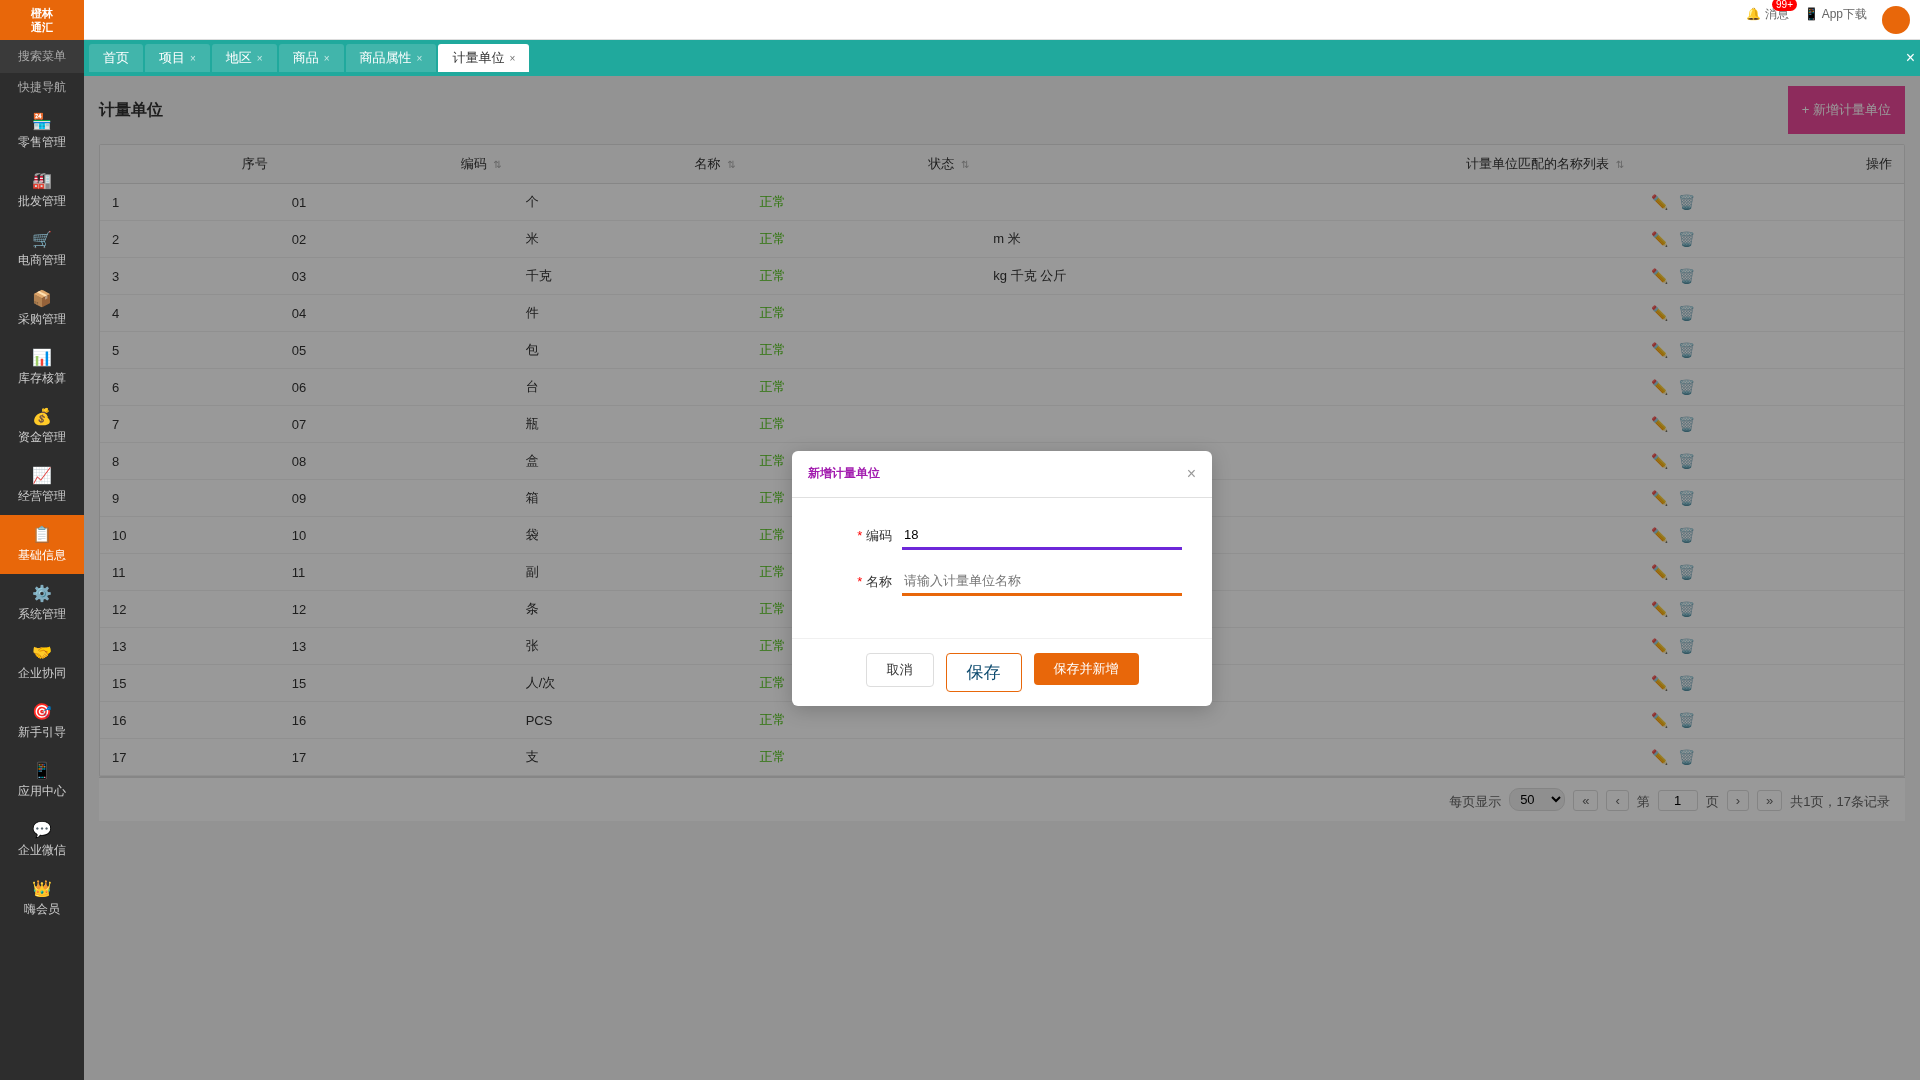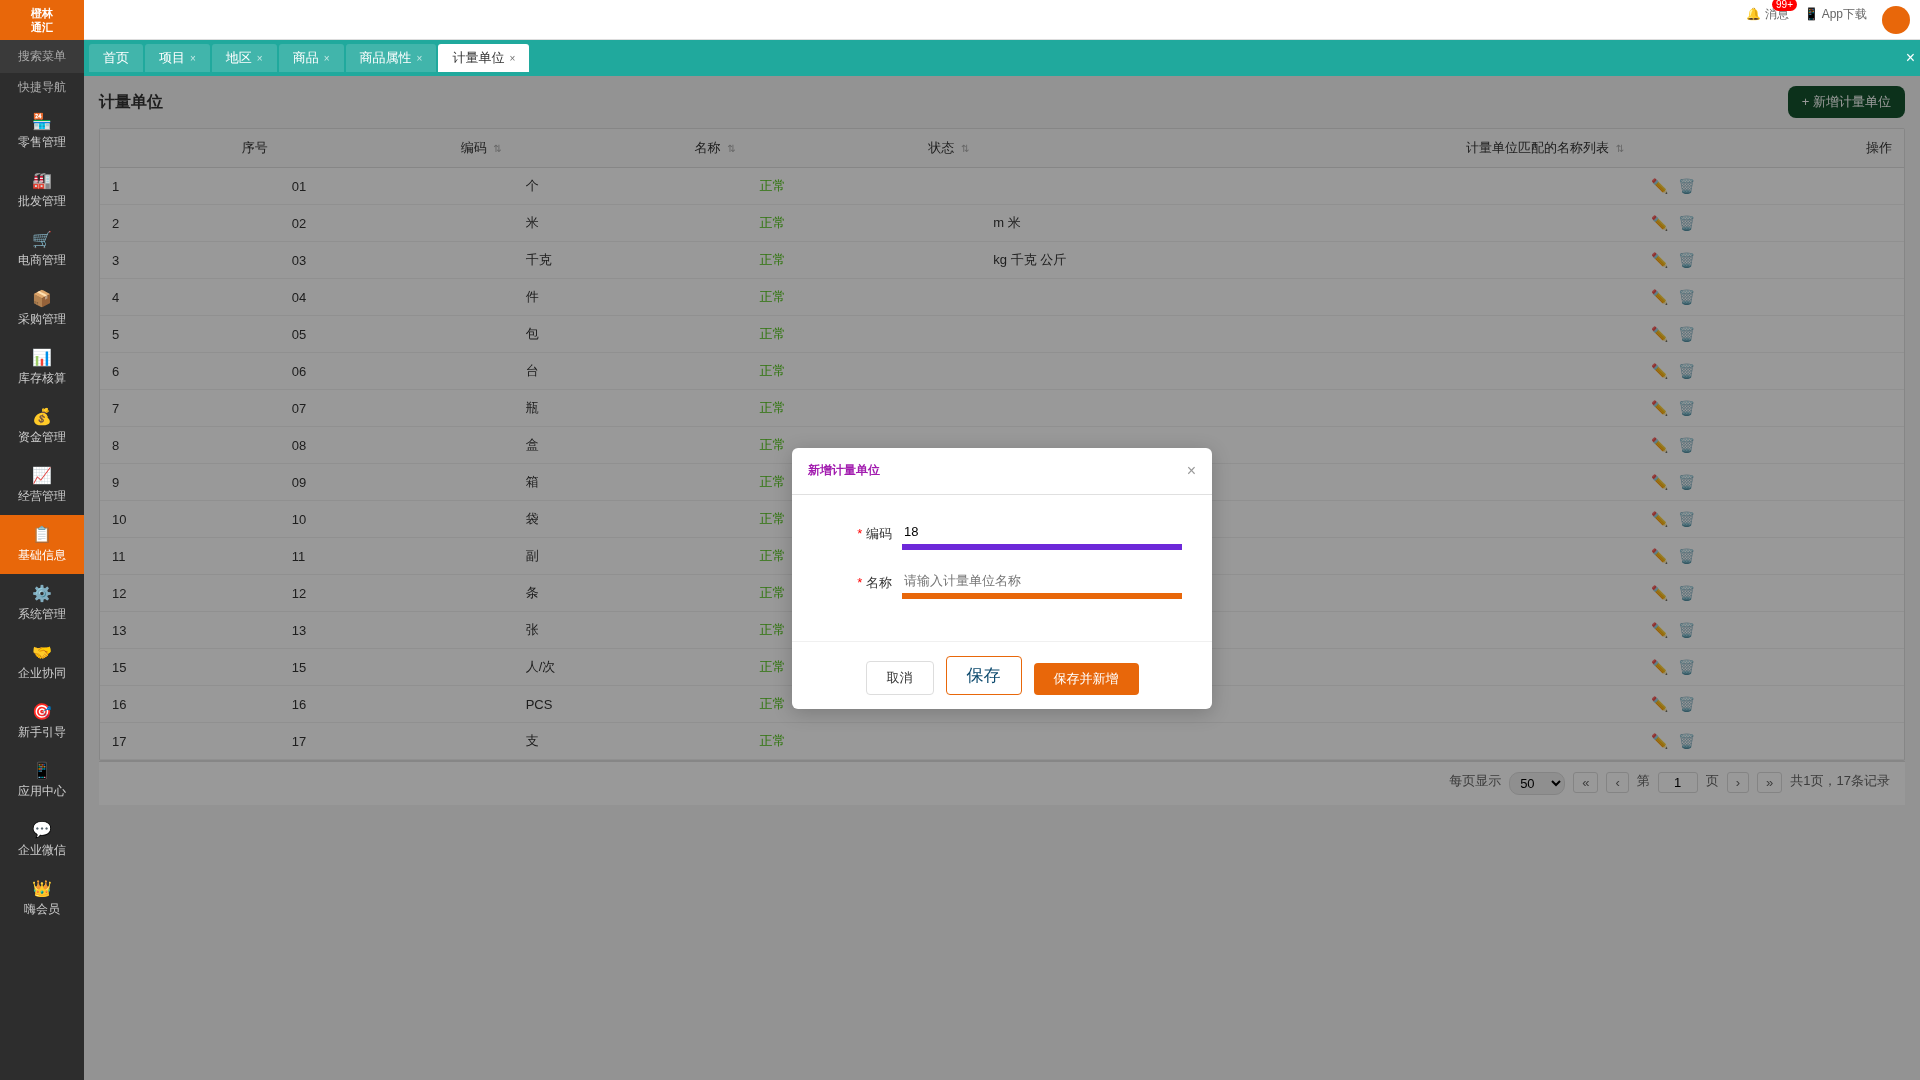--- a/index.html
+++ b/index.html
@@ -113,25 +113,25 @@
     }
 
     .page-header {
       display: flex;
       align-items: center;
       justify-content: space-between;
       margin-bottom: 10px;
     }
     .page-title { font-size: 16px; font-weight: bold; color: #333; }
     .btn-add {
-      background: #14532d;
+      background: #ec4899;
       color: white;
       border: none;
-      padding: 7px 14px;
-      border-radius: 8px;
+      padding: 15px 14px;
+      border-radius: 0;
       cursor: pointer;
       font-size: 13px;
     }
 
     
     .table-container { background: white; border: 1px solid #e0e0e0; border-radius: 2px; }
     table { width: 100%; border-collapse: collapse; }
     thead tr { background: #fafafa; }
     th {
       padding: 10px 12px;
@@ -150,21 +150,21 @@
     }
     .status-normal { color: #52c41a; }
     .action-btn { background: none; border: none; cursor: pointer; color: #666; font-size: 14px; margin: 0 3px; }
 
     
     .pagination-bar {
       background: white;
       border-top: 1px solid #e0e0e0;
       padding: 10px 15px;
       display: flex;
-      align-items: flex-start;
+      align-items: flex-end;
       justify-content: flex-end;
       gap: 8px;
       font-size: 13px;
       color: #666;
     }
     .page-size-select {
       border: 1px solid #ddd;
       border-radius: 10px;
       padding: 2px 6px;
       font-size: 13px;
@@ -216,30 +216,30 @@
       text-align: right;
       font-size: 13px;
       color: #333;
       margin-right: 10px;
       flex-shrink: 0;
     }
     .form-label.required::before { content: '* '; color: red; }
     .form-input {
       flex: 1;
       border: none;
-      border-bottom: 6px solid #6d28d9;
+      border-bottom: 3px solid #6d28d9;
       padding: 5px 2px;
       font-size: 13px;
       outline: none;
     }
     .form-input.active-input { border-bottom-color: #e8670a; }
     .modal-footer {
       padding: 14px 20px;
       display: flex;
-      align-items: flex-end;
+      align-items: flex-start;
       justify-content: center;
       gap: 12px;
       border-top: 1px solid #f0f0f0;
     }
     .btn-cancel {
       padding: 7px 20px;
       border: 1px solid #ddd;
       background: white;
       border-radius: 4px;
       cursor: pointer;

